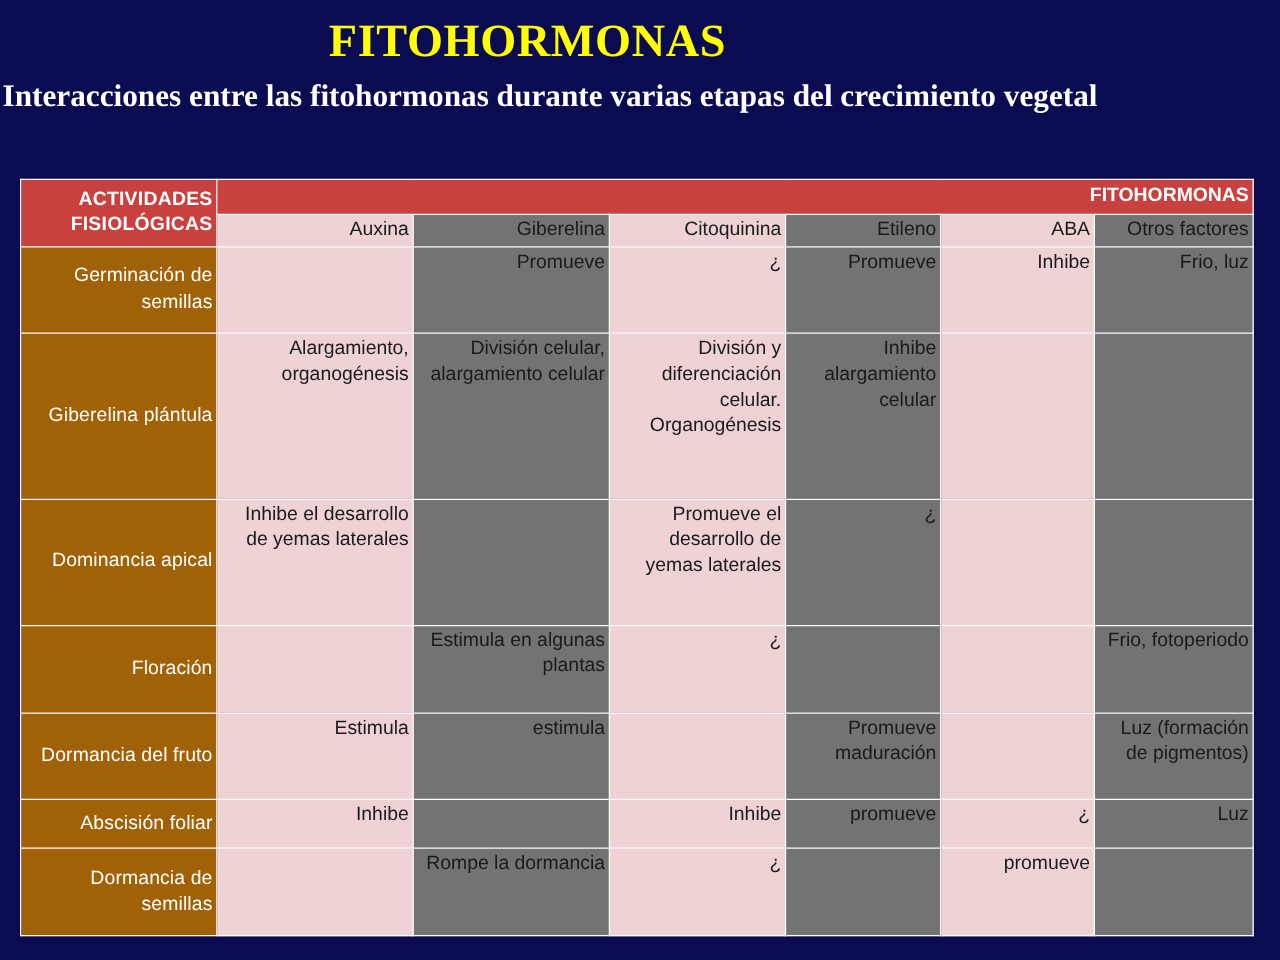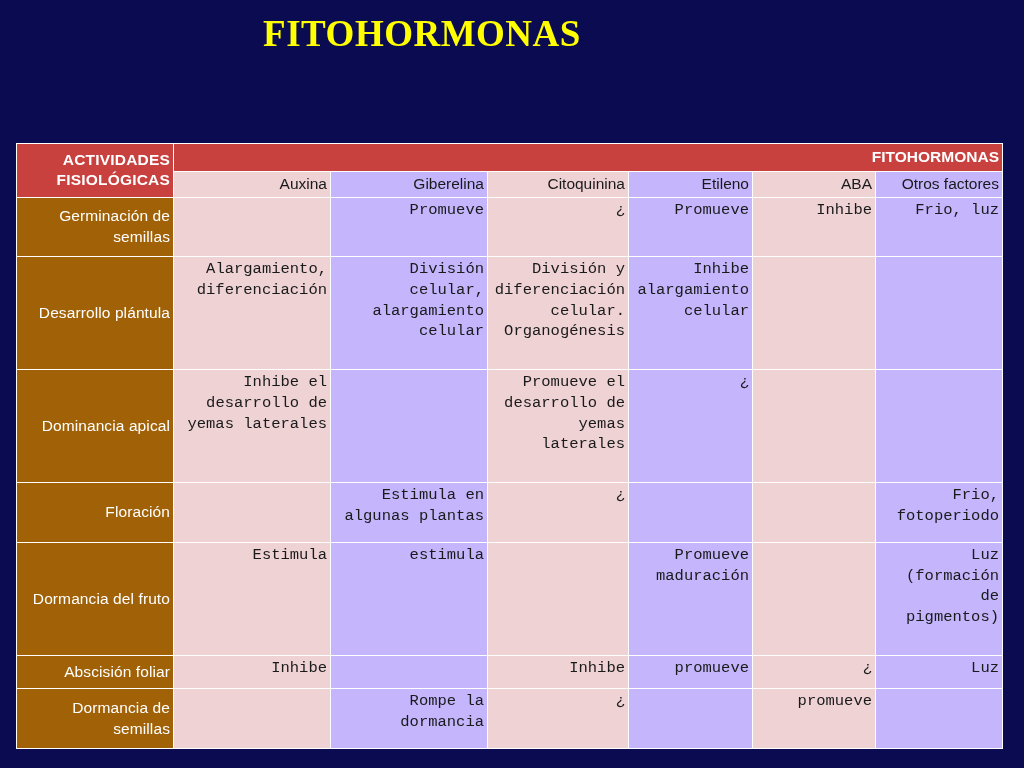--- a/index.html
+++ b/index.html
@@ -84,45 +84,45 @@
   .rowhead {
     background: #a16207;
     color: #ffffff !important;
     font-weight: bold;
     vertical-align: middle !important;
     font-size: 15.5px;
     letter-spacing: 0.1px;
   }
   
   .tint-dark { background: #eed2d4; }
-  .tint-light { background: #c4b5fd; }
+  .tint-light { background: #737373; }
 
   .hdr-name {
     vertical-align: top !important;
     padding-top: 8px;
     margin-left: 38px;
   }
   .cell {
     padding-top: 6px;
-    font-family: Liberation Mono, monospace;
   }
   col.c0 { width: 157px; }
   col.c1 { width: 157px; }
   col.c2 { width: 157px; }
   col.c3 { width: 141px; }
   col.c4 { width: 124px; }
   col.c5 { width: 123px; }
   col.c6 { width: 127px; }
 </style>
 </head>
 <body>
 
 <div class="slide">
 
   <div class="title">FITOHORMONAS</div>
+  <div class="subtitle">Interacciones entre las fitohormonas durante varias etapas del crecimiento vegetal</div>
 
   <div class="table-wrap">
     <table class="pt">
       <colgroup>
         <col class="c0">
           <col class="c1">
           <col class="c2">
           <col class="c3">
           <col class="c4">
           <col class="c5">
@@ -146,22 +146,22 @@
         <tr>
           <th class="rowhead">Germinación de semillas</th>
           <td class="tint-dark cell"></td>
           <td class="tint-light cell">Promueve</td>
           <td class="tint-dark cell">¿</td>
           <td class="tint-light cell">Promueve</td>
           <td class="tint-dark cell">Inhibe</td>
           <td class="tint-light cell">Frio, luz</td>
         </tr>
         <tr>
-          <th class="rowhead">Desarrollo plántula</th>
-          <td class="tint-dark cell">Alargamiento, diferenciación</td>
+          <th class="rowhead">Giberelina plántula</th>
+          <td class="tint-dark cell">Alargamiento, organogénesis</td>
           <td class="tint-light cell">División celular, alargamiento celular</td>
           <td class="tint-dark cell">División y diferenciación celular. Organogénesis</td>
           <td class="tint-light cell">Inhibe alargamiento celular</td>
           <td class="tint-dark cell"></td>
           <td class="tint-light cell"></td>
         </tr>
         <tr>
           <th class="rowhead">Dominancia apical</th>
           <td class="tint-dark cell">Inhibe el desarrollo de yemas laterales</td>
           <td class="tint-light cell"></td>

